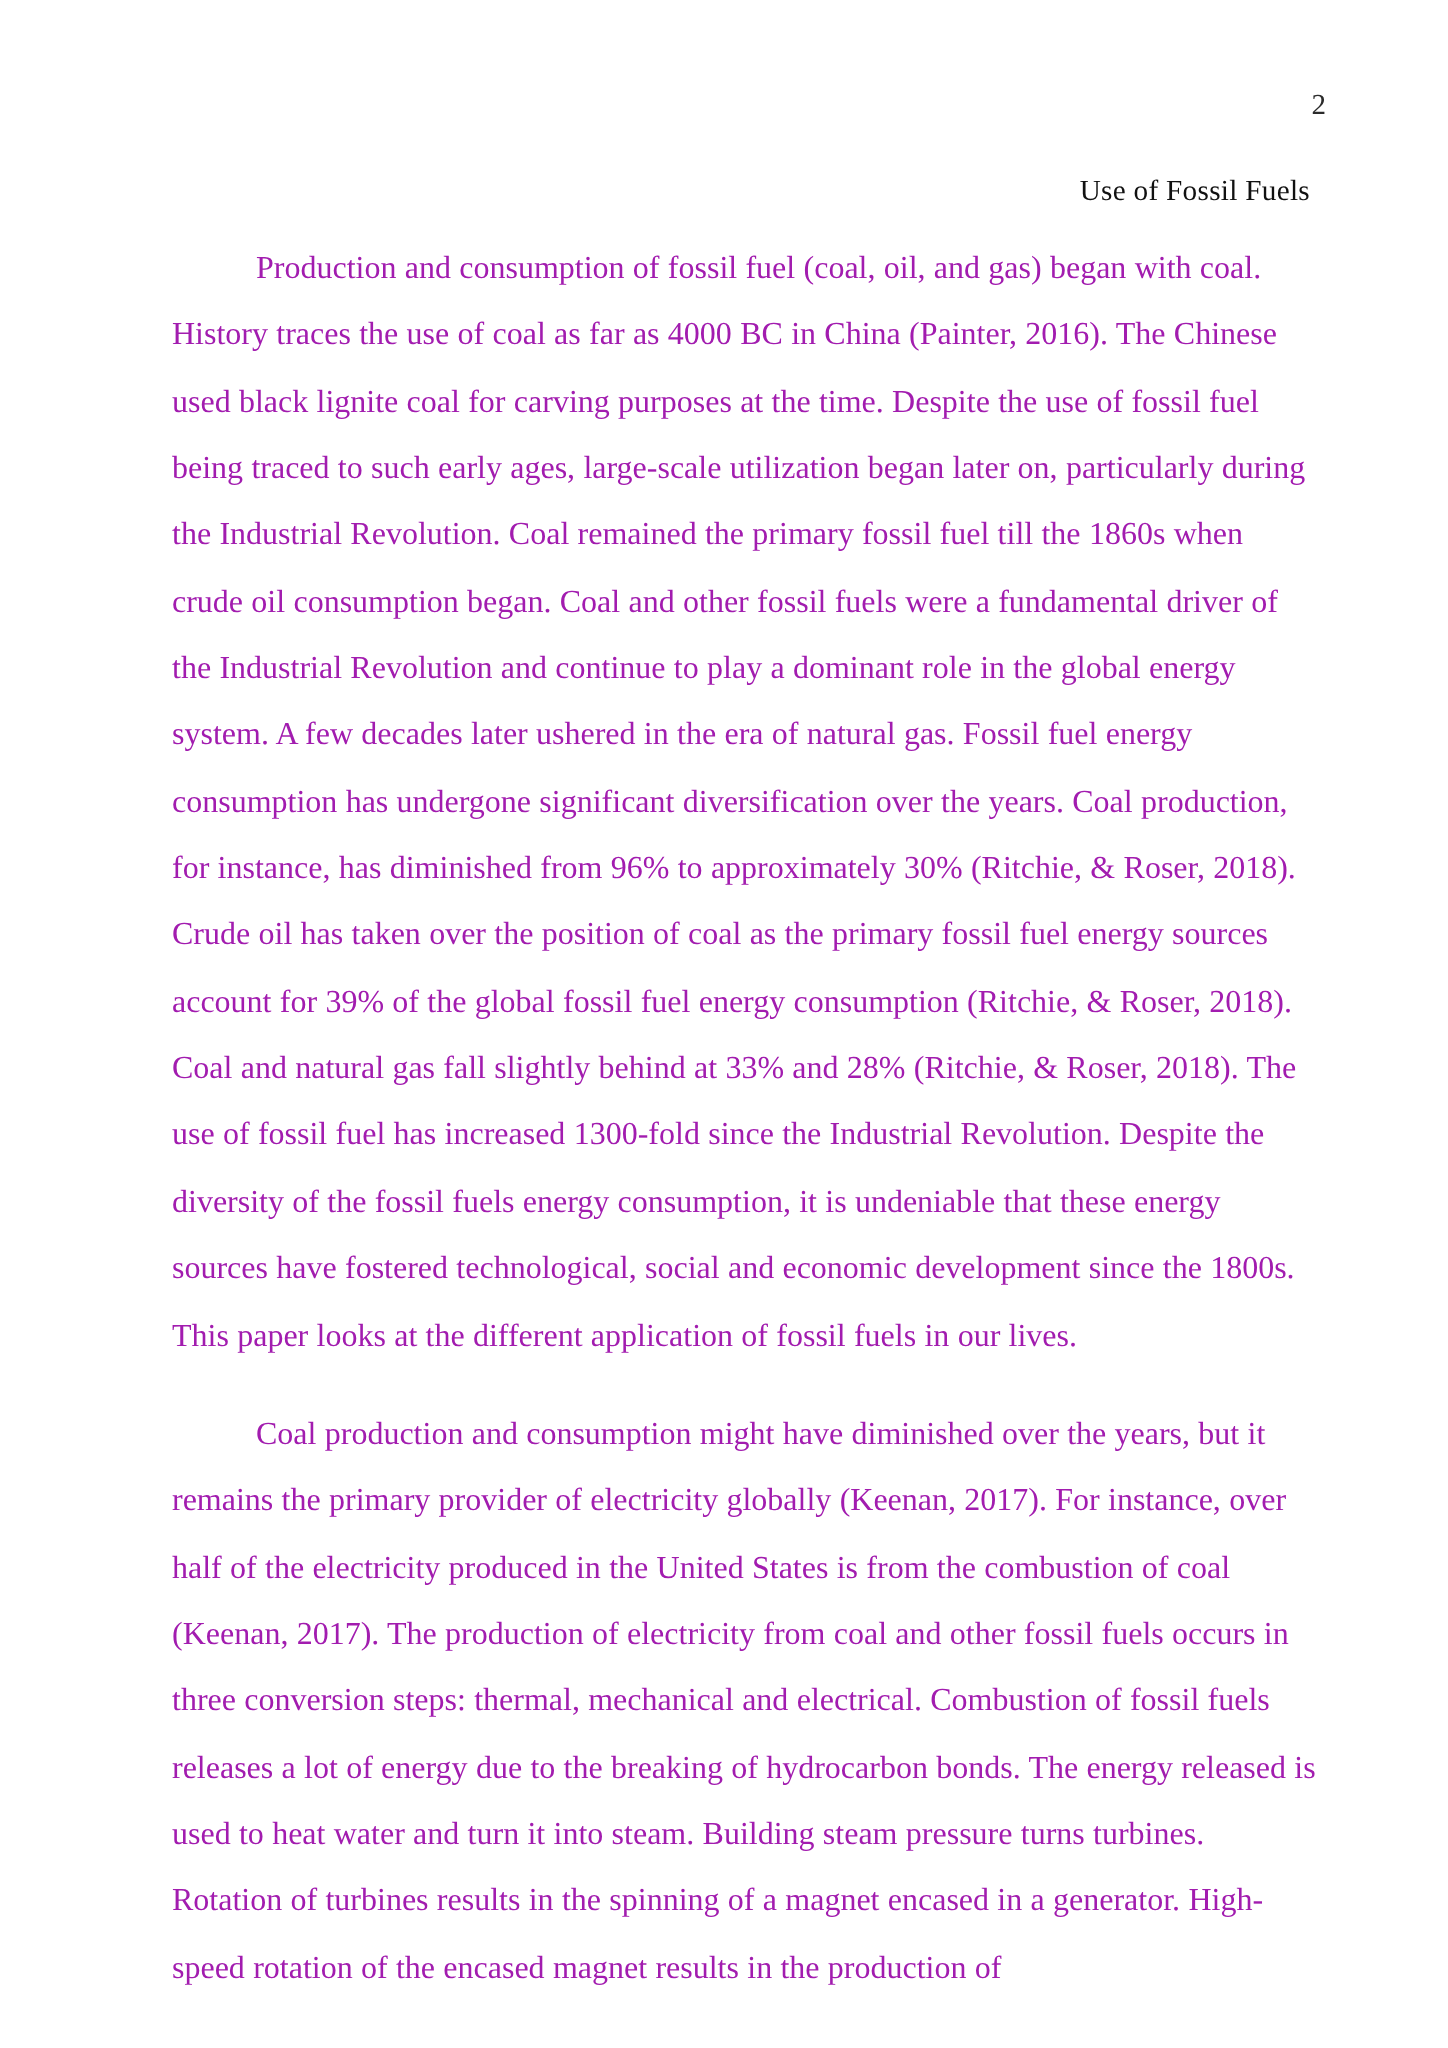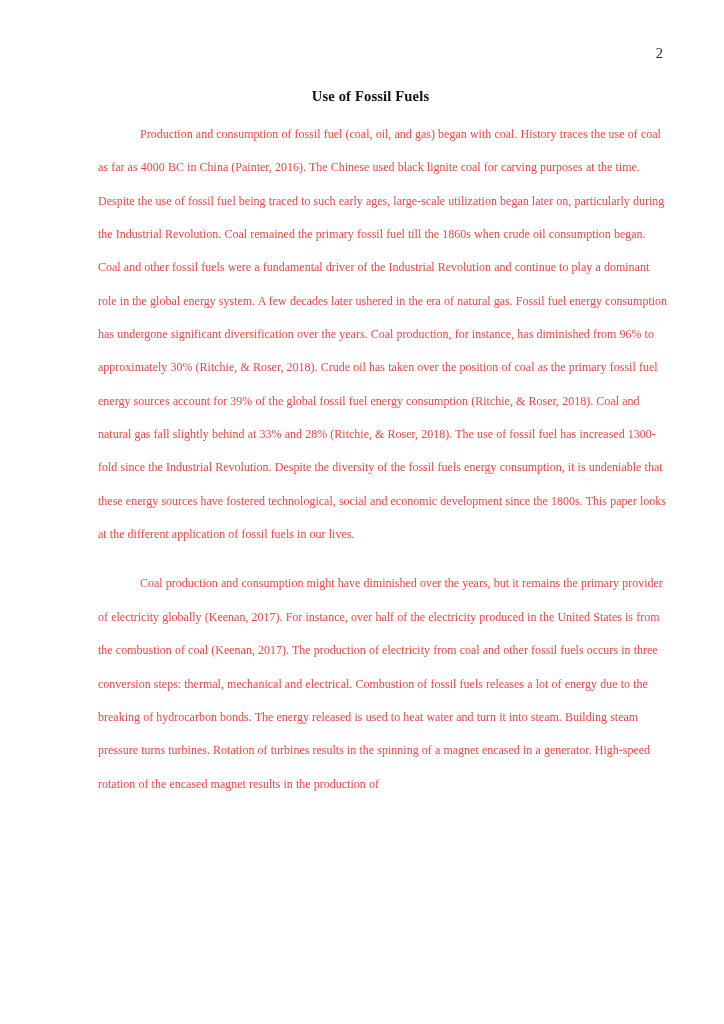--- a/index.html
+++ b/index.html
@@ -25,36 +25,36 @@
     text-align: right;
     font-size: 14.5px;
     line-height: 18px;
     color: #2b2b2b;
   }
   .doc-title {
     position: absolute;
     top: 86px;
     left: 86px;
     width: 569px;
-    text-align: center;
-    font-weight: bold;
+    text-align: right;
+    font-weight: normal;
     font-size: 14.6px;
     line-height: 20px;
     letter-spacing: 0.15px;
     color: #111111;
   }
   .body-text {
     position: absolute;
     top: 118px;
-    left: 98px;
+    left: 86px;
     width: 572px;
-    font-size: 12px;
+    font-size: 16px;
     line-height: 33.35px;
     text-align: left;
-    color: #ef4444;
+    color: #a21caf;
   }
   .para {
     margin: 0;
     text-indent: 42px;
     text-align: left;
     word-spacing: 0.15px;
   }
   .para + .para {
     margin-top: 16px;
   }

